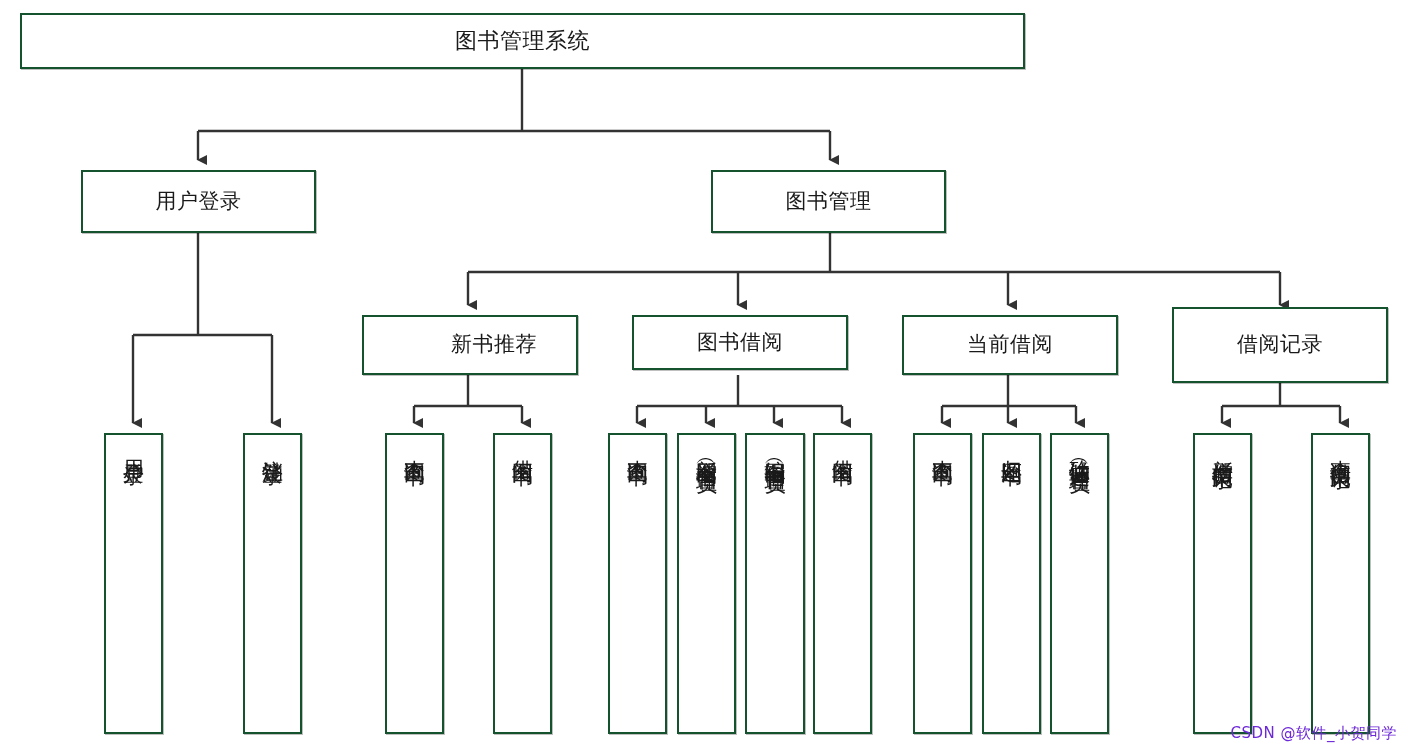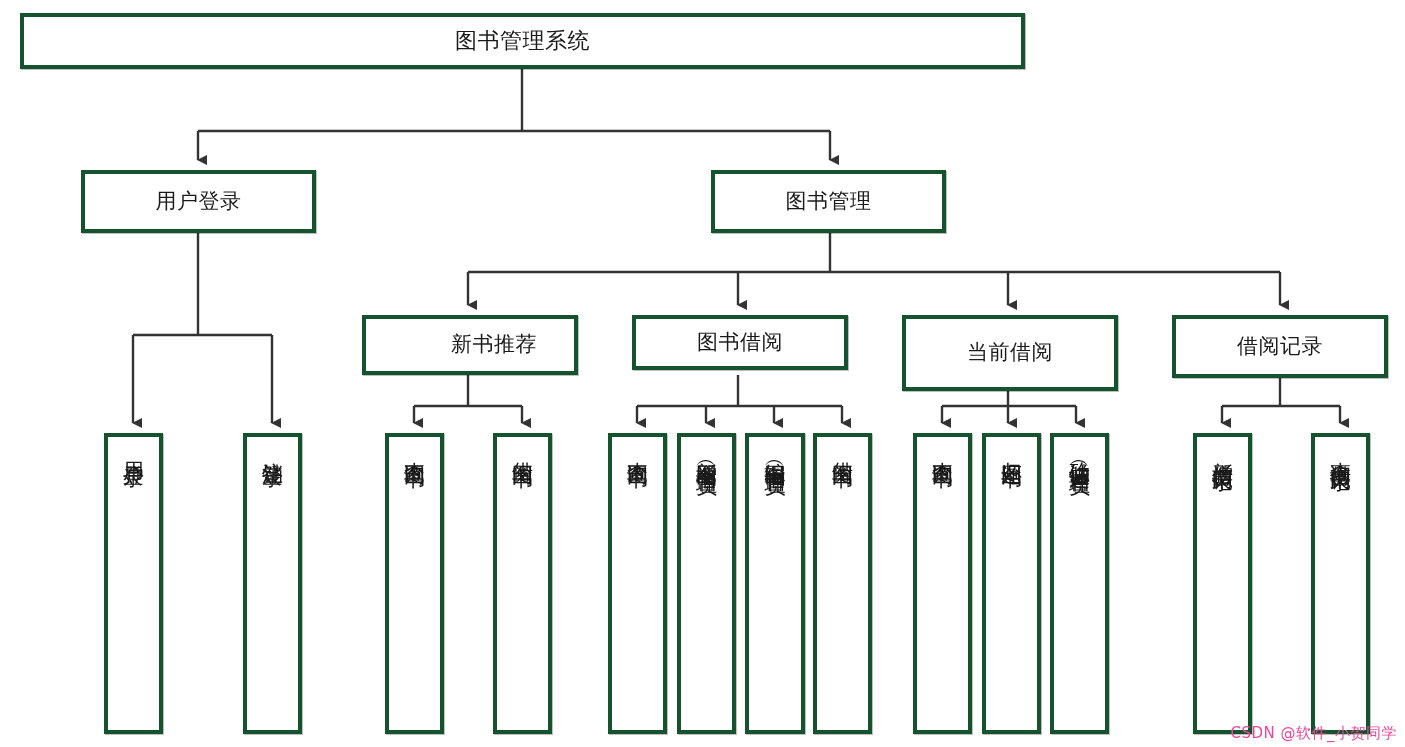--- a/index.html
+++ b/index.html
@@ -7,21 +7,21 @@
     width:1405px;height:747px;
     font-family:"DejaVu Sans","Liberation Sans",sans-serif;
     overflow:hidden;
   }
   #canvas{position:relative;width:1405px;height:747px;background:#fff;}
   svg#wires{position:absolute;left:0;top:0;width:1405px;height:747px;}
   .node{
     position:absolute;
     box-sizing:border-box;
     background:#ffffff;
-    border:4px solid #14532d;
+    border:2px solid #14532d;
     display:flex;
     align-items:center;
     justify-content:center;
     box-shadow:1px 1px 0 rgba(0,0,0,0.25);
   }
   .node .label{
     color:#1a1a1a;
     text-align:center;
     line-height:1.12;
     letter-spacing:0.5px;
@@ -36,21 +36,21 @@
     font-size:21px;
     letter-spacing:2px;
     line-height:1.05;
     white-space:normal;
     max-height:100%;
   }
   #watermark{
     position:absolute;
     right:8px;bottom:4px;
     font-size:15px;
-    color:#ec4899;
+    color:#6d28d9;
     letter-spacing:0.5px;
     font-family:"DejaVu Sans","Liberation Sans",sans-serif;
     pointer-events:none;
   }
 </style>
 </head>
 <body>
 
 <div id="canvas">
 
@@ -114,24 +114,24 @@
   <div class="node h" style="left:711px;top:170px;width:235px;height:63px;align-items:center;">
     <span class="label">图书管理</span>
   </div>
 
   <div class="node h" style="left:362px;top:315px;width:216px;height:60px;padding-left:48px;">
     <span class="label">新书推荐</span>
   </div>
   <div class="node h" style="left:632px;top:315px;width:216px;height:55px;">
     <span class="label">图书借阅</span>
   </div>
-  <div class="node h" style="left:902px;top:315px;width:216px;height:76px;">
+  <div class="node h" style="left:902px;top:315px;width:216px;height:60px;">
     <span class="label">当前借阅</span>
   </div>
-  <div class="node h" style="left:1172px;top:315px;width:216px;height:63px;">
+  <div class="node h" style="left:1172px;top:307px;width:216px;height:76px;">
     <span class="label">借阅记录</span>
   </div>
 
   <div class="node v" style="left:104px;top:433px;width:59px;height:301px;">
     <span class="label">用户登录</span>
   </div>
   <div class="node v" style="left:243px;top:433px;width:59px;height:301px;">
     <span class="label">注销登录</span>
   </div>
 

